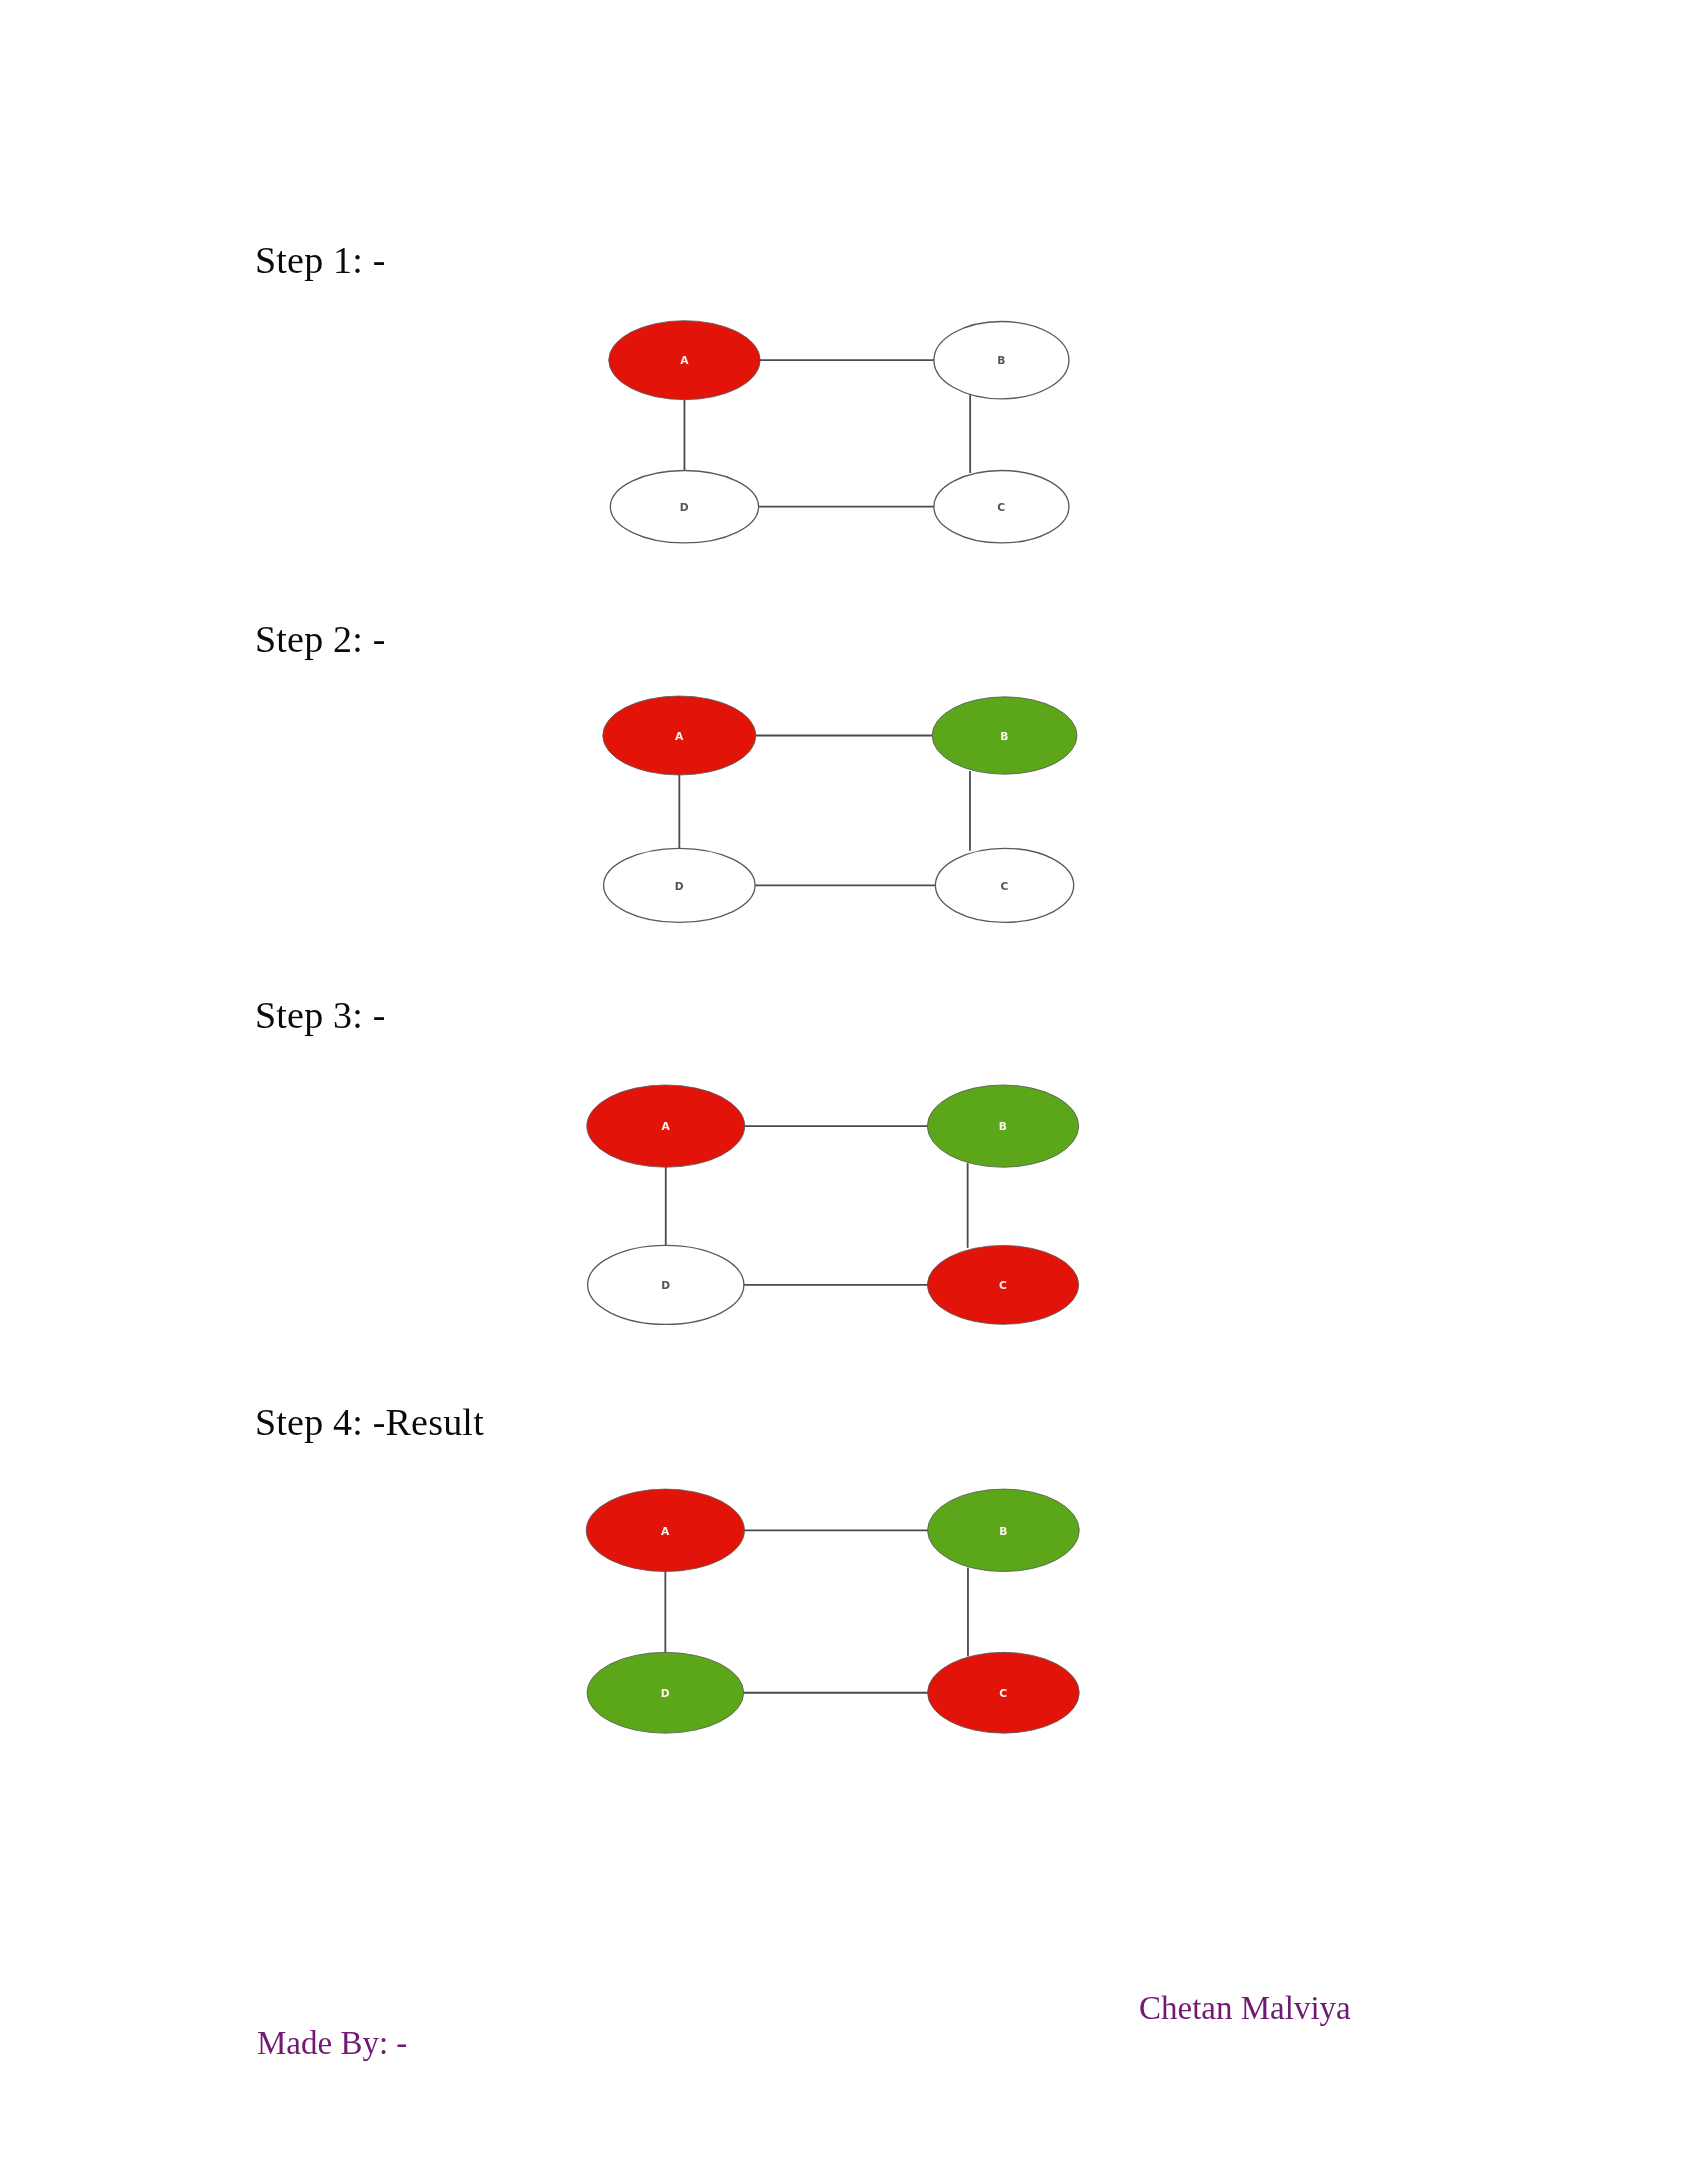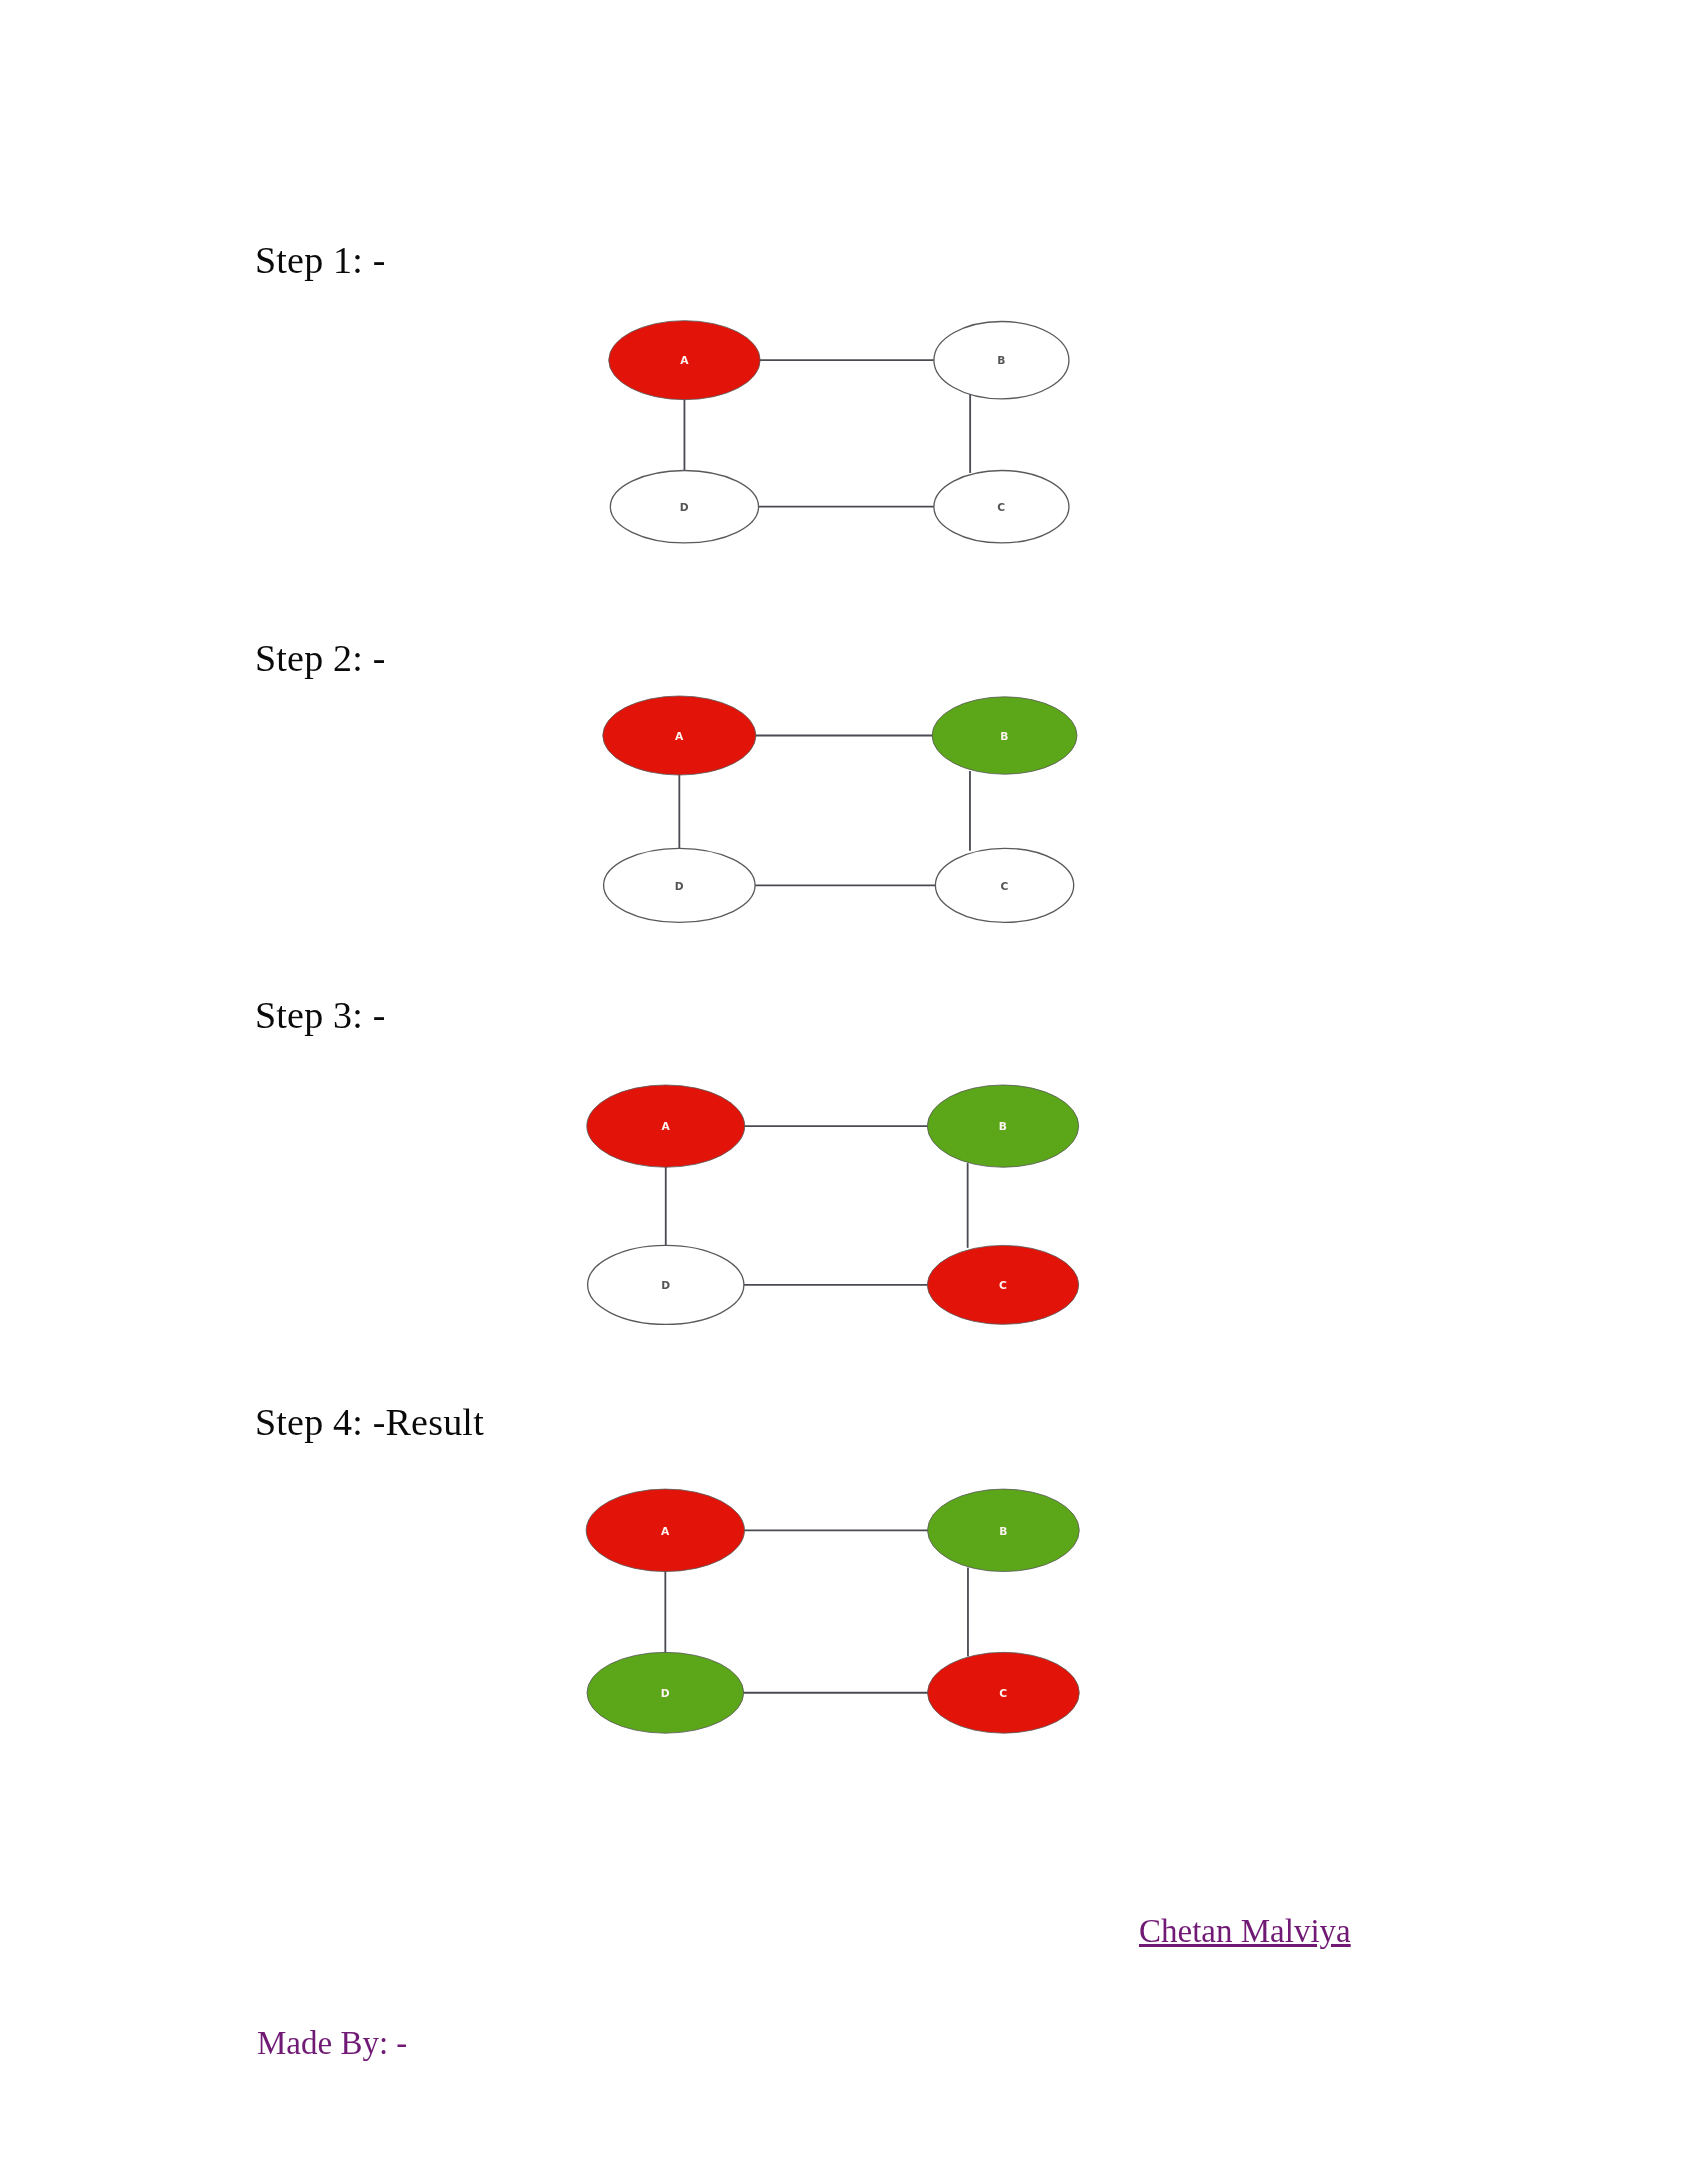--- a/index.html
+++ b/index.html
@@ -97,21 +97,21 @@
       <text class="node-label on-light" x="480" y="68">B</text>
 
       <ellipse class="node-ellipse" cx="480" cy="245" rx="82" ry="44" fill="#FFFFFF"></ellipse>
       <text class="node-label on-light" x="480" y="246">C</text>
 
       <ellipse class="node-ellipse" cx="95" cy="245" rx="90" ry="44" fill="#FFFFFF"></ellipse>
       <text class="node-label on-light" x="95" y="246">D</text>
     </svg>
   </div>
 
-  <div class="step-heading" style="left:255px; top:639px;">Step 2: -</div>
+  <div class="step-heading" style="left:255px; top:620px;">Step 2: -</div>
 
   <div class="figure" style="left:601px; top:682px;">
     <svg width="486" height="247" viewBox="0 0 590 300">
       <line class="edge-line" x1="112" y1="65" x2="448" y2="65"></line>
       <line class="edge-line" x1="448" y1="108" x2="448" y2="205"></line>
       <line class="edge-line" x1="112" y1="247" x2="448" y2="247"></line>
       <line class="edge-line" x1="95" y1="108" x2="95" y2="205"></line>
 
       <ellipse class="node-ellipse filled" cx="95" cy="65" rx="93" ry="48" fill="#E21409"></ellipse>
       <text class="node-label on-dark" x="95" y="66">A</text>
@@ -168,16 +168,16 @@
       <ellipse class="node-ellipse filled" cx="505" cy="264" rx="92" ry="49" fill="#E21409"></ellipse>
       <text class="node-label on-dark" x="505" y="265">C</text>
 
       <ellipse class="node-ellipse filled" cx="95" cy="264" rx="95" ry="49" fill="#5BA719"></ellipse>
       <text class="node-label on-dark" x="95" y="265">D</text>
     </svg>
   </div>
 
   <div class="footer-left" style="left:257px; top:2027px;">Made By: -</div>
 
-  <div class="footer-right" style="left:1139px; top:1915px;text-decoration:underline;">Chetan Malviya</div>
+  <div class="footer-right" style="left:1139px; top:1992px;">Chetan Malviya</div>
 
 </div>
 
 
 </body></html>

